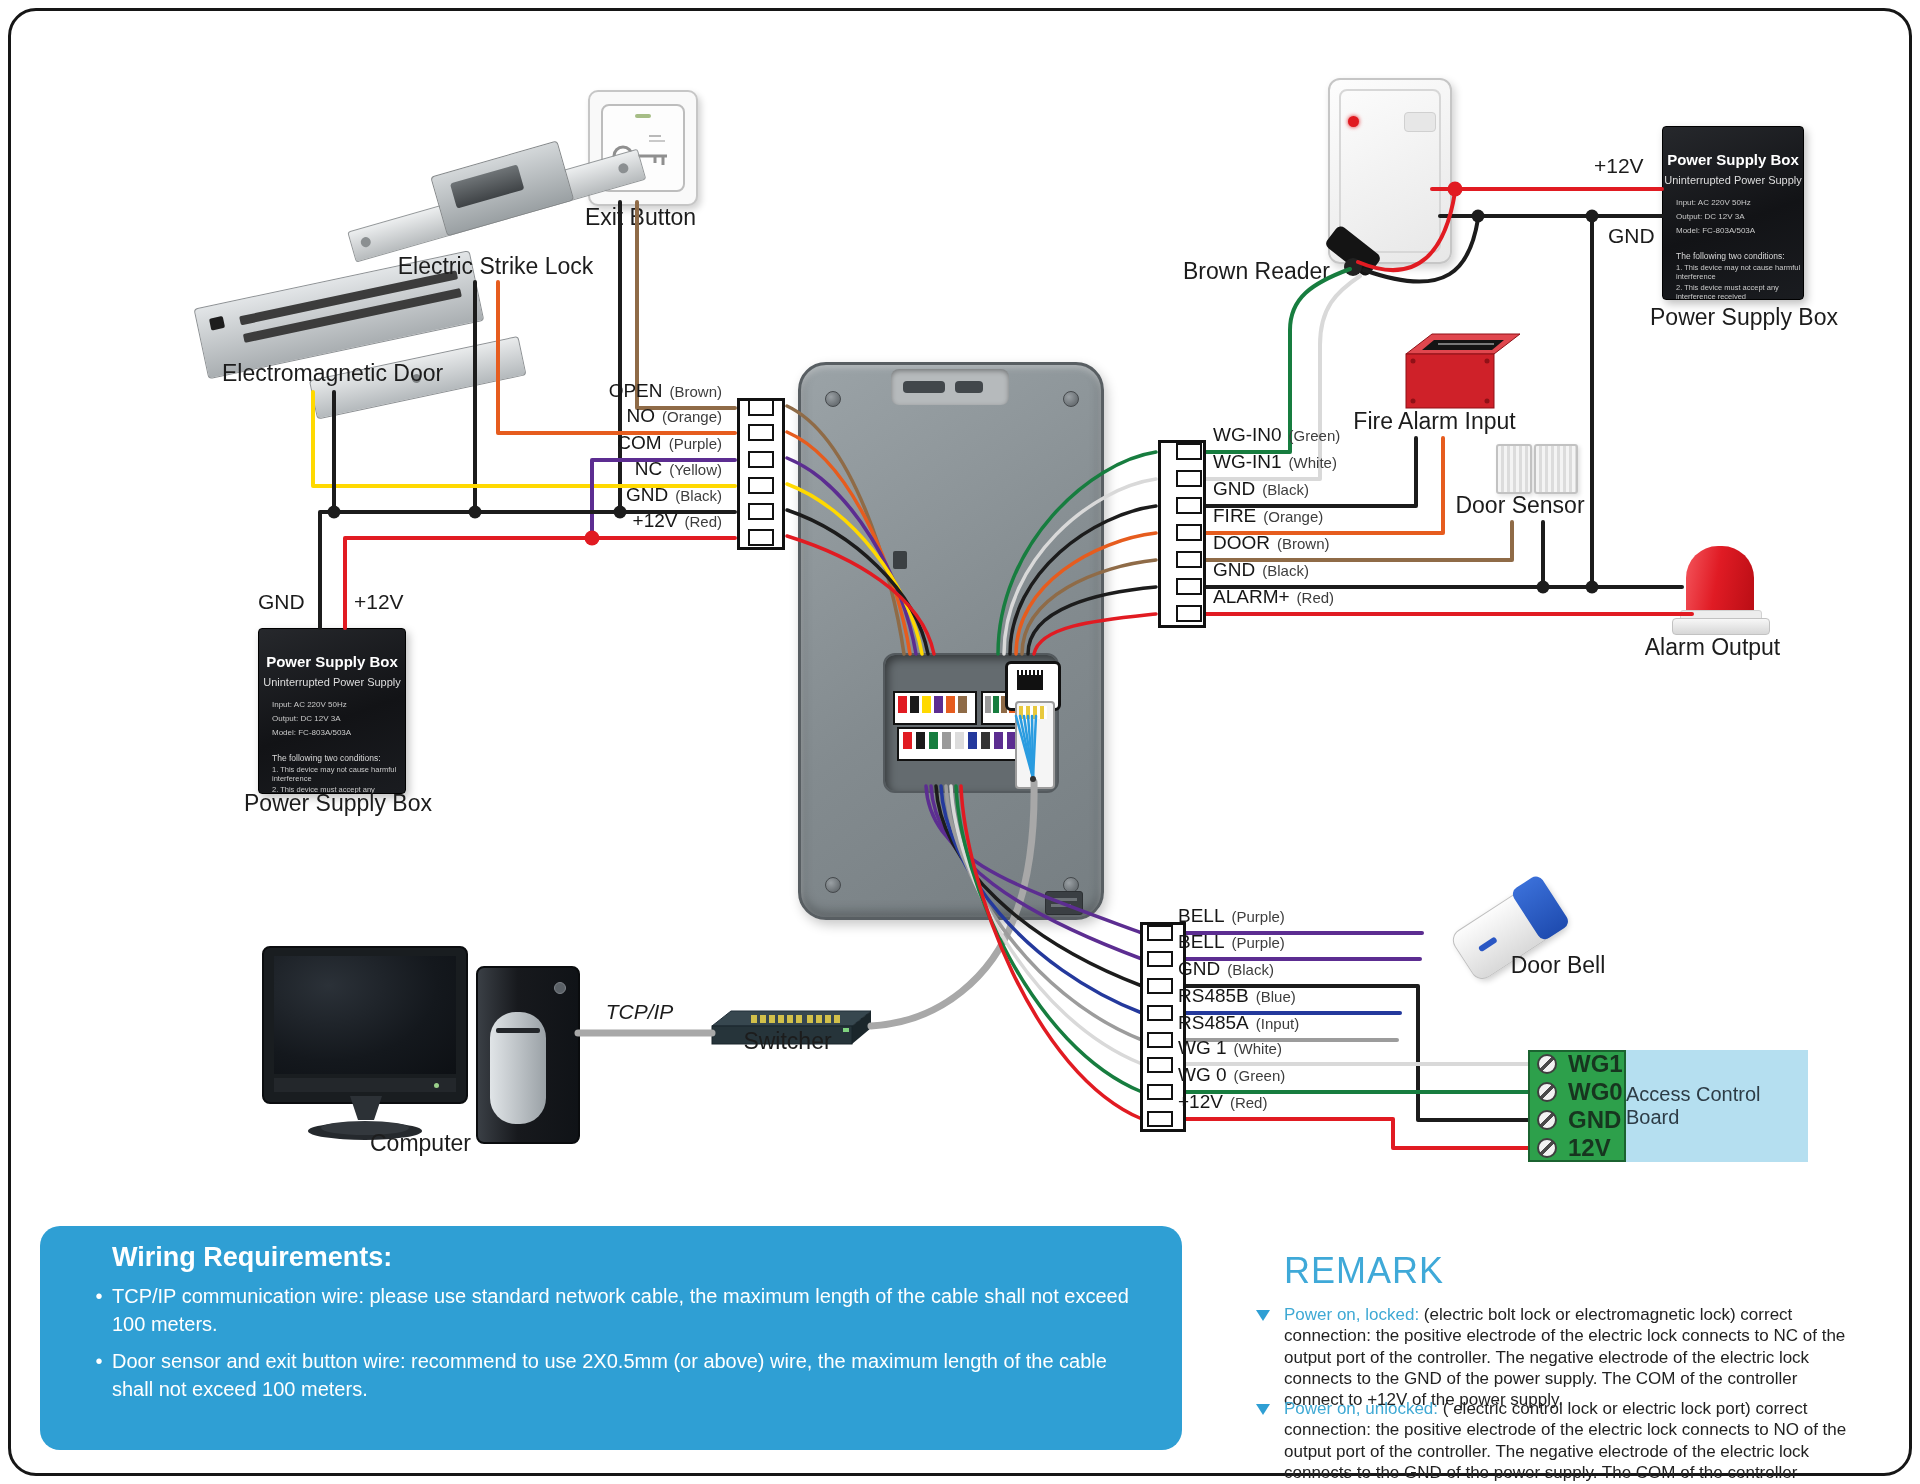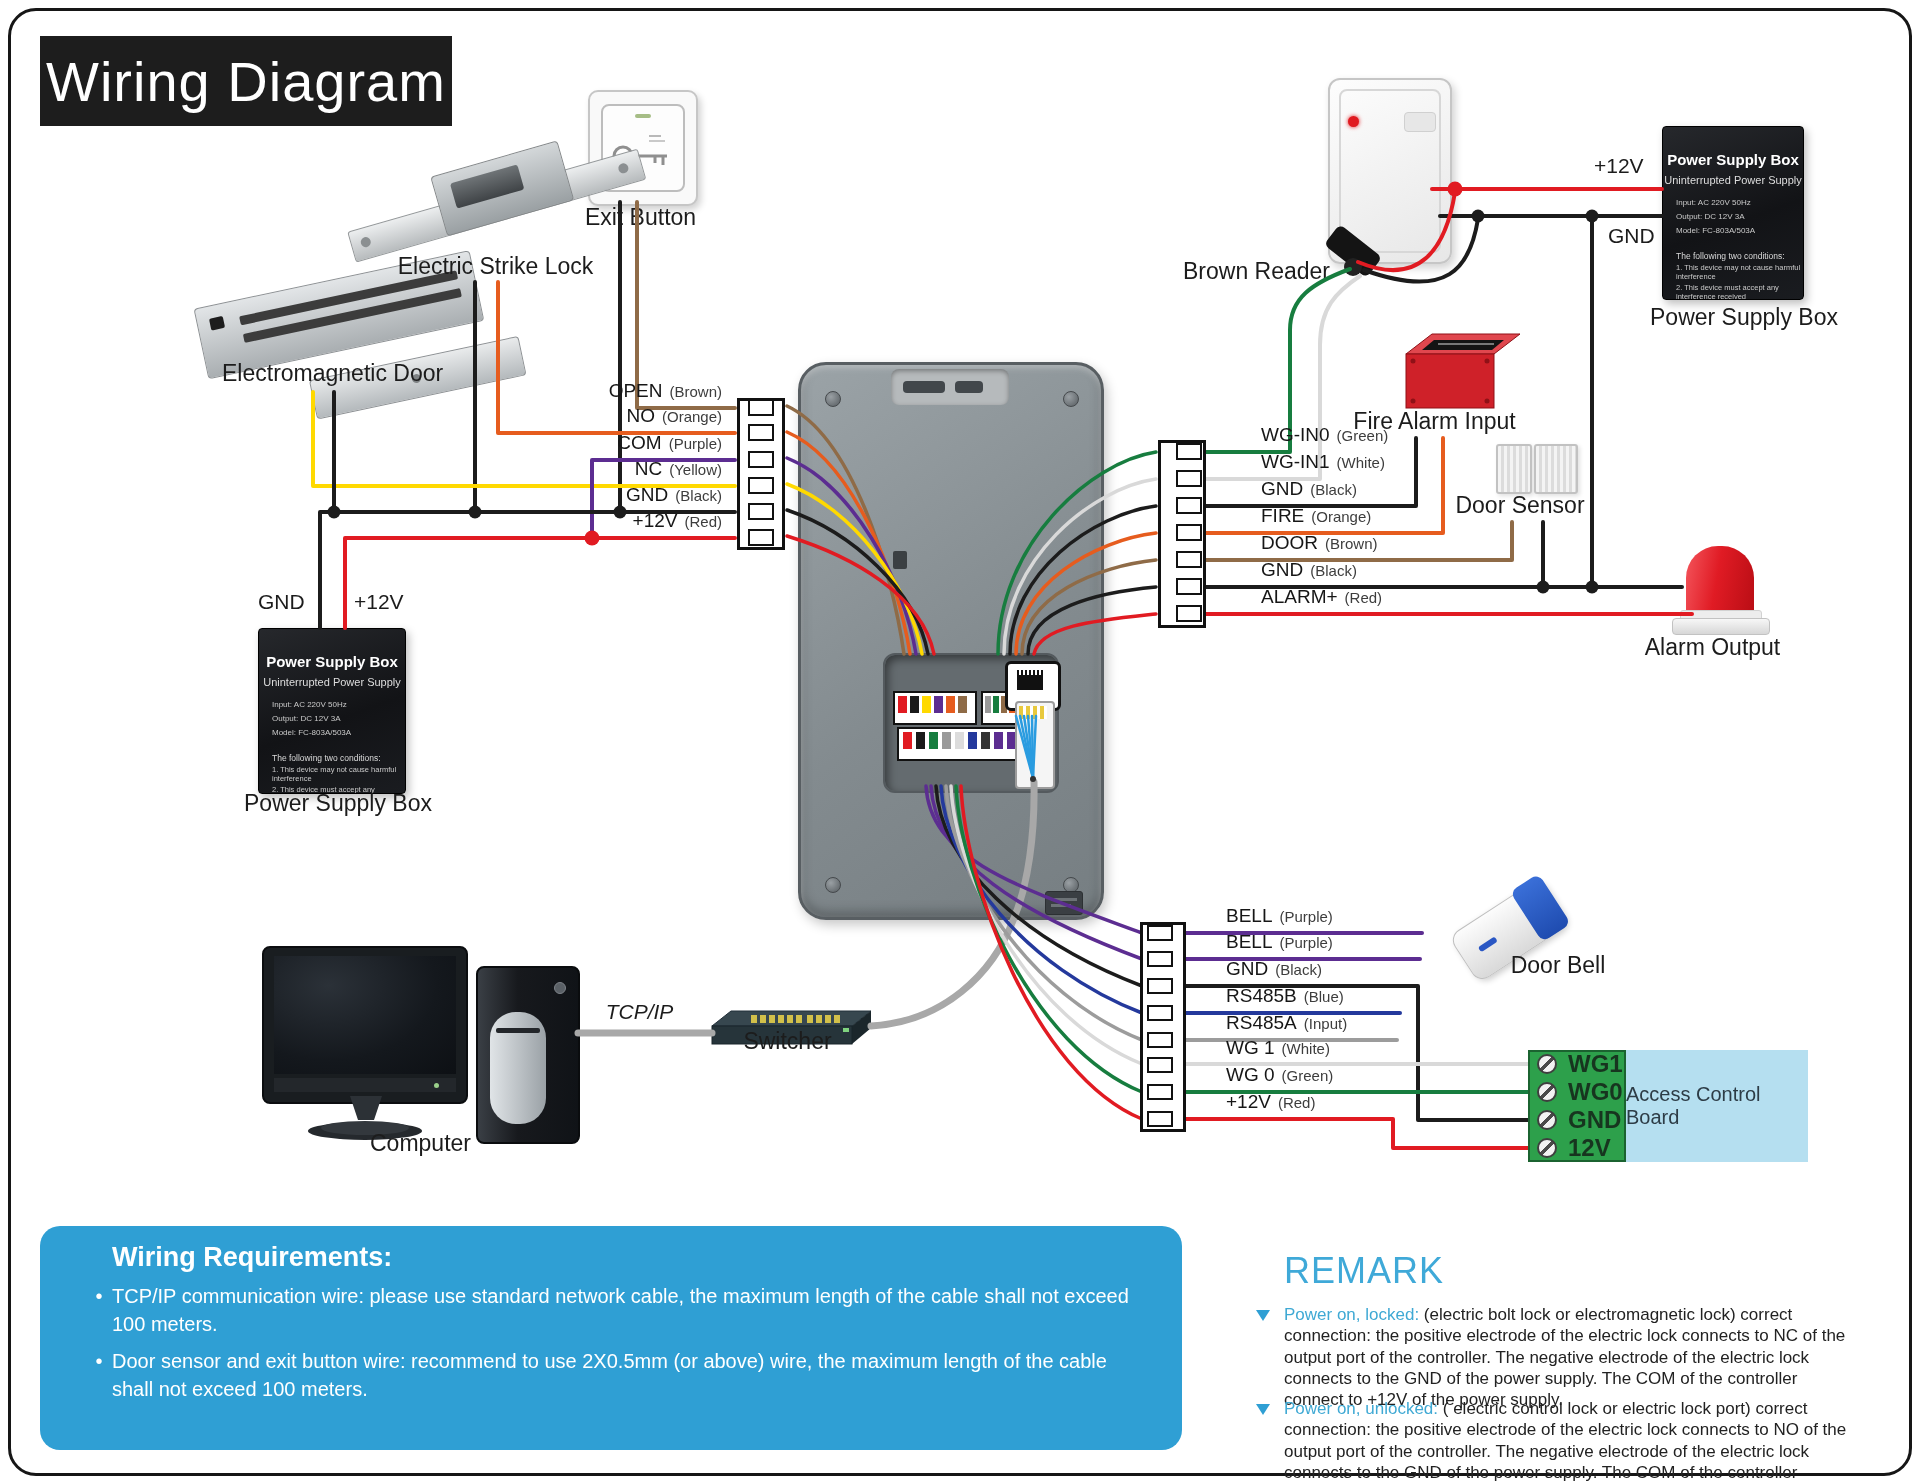--- a/index.html
+++ b/index.html
@@ -6,21 +6,21 @@
   #canvas{position:relative;width:1920px;height:1484px;background:#fff;overflow:hidden;
           font-family:"Liberation Sans",sans-serif;}
   .abs{position:absolute;}
   .frame{position:absolute;left:8px;top:8px;width:1904px;height:1468px;border:3px solid #161616;
          border-radius:28px;box-sizing:border-box;}
   .title-banner{position:absolute;left:40px;top:36px;width:412px;height:90px;background:#1d1d1d;
          display:flex;align-items:center;justify-content:center;}
   .title-banner span{color:#fff;font-size:56px;letter-spacing:1px;}
   .comp-label{position:absolute;font-size:23px;color:#1c1c1c;text-align:center;white-space:nowrap;}
   .pin-label{position:absolute;font-size:21px;color:#1c1c1c;white-space:nowrap;}
-  .port-label{position:absolute;white-space:nowrap;font-size:19px;color:#161616;z-index:6;margin-left:48px;}
+  .port-label{position:absolute;white-space:nowrap;font-size:19px;color:#161616;z-index:6;}
   .port-label .clr{font-size:15px;color:#3d3d3d;margin-left:7px;}
   .pl-r{text-align:right;}
   .connector{position:absolute;background:#fff;border:3px solid #111;box-sizing:border-box;z-index:5;}
   .cell{position:absolute;width:26px;height:17px;background:#fff;border:2.5px solid #111;
         box-sizing:border-box;z-index:6;}
   .psu-box{position:absolute;background:linear-gradient(160deg,#26282c,#121316 55%,#1a1c20);
         border:1px solid #000;border-radius:4px;box-shadow:3px 4px 8px rgba(0,0,0,.25);
         color:#e9e9e9;overflow:hidden;}
   .psu-box .t1{font-size:15px;font-weight:bold;text-align:center;margin-top:24px;color:#fff;}
   .psu-box .t2{font-size:11px;text-align:center;margin-top:6px;color:#dedede;}
@@ -52,23 +52,20 @@
   .sensor{position:absolute;width:32px;height:46px;border:2px solid #c2c2c2;border-radius:3px;
        background:repeating-linear-gradient(90deg,#f4f4f4 0 3px,#dcdcdc 3px 6px);box-shadow:2px 2px 4px rgba(0,0,0,.12);}
 </style>
 </head>
 <body>
 
 <div id="canvas">
 
   <div class="frame"></div>
 
-  <div class="title-banner">
-    <span>Wiring Diagram</span>
-  </div>
 
   <div class="abs" style="left:588px;top:90px;width:106px;height:112px;background:#f9f9f9;border:2px solid #c6c6c6;border-radius:10px;box-shadow:3px 4px 7px rgba(0,0,0,.18);">
     <div class="abs" style="left:11px;top:12px;width:80px;height:84px;border:2px solid #bdbdbd;border-radius:8px;background:#fdfdfd;">
       <div class="abs" style="left:32px;top:8px;width:16px;height:4px;background:#a6bd86;border-radius:2px;"></div>
       <svg width="76" height="56" style="position:absolute;left:2px;top:20px;">
         <circle cx="18" cy="30" r="9" fill="none" stroke="#8f8f8f" stroke-width="3"></circle>
         <line x1="27" y1="30" x2="62" y2="30" stroke="#8f8f8f" stroke-width="3"></line>
         <line x1="50" y1="30" x2="50" y2="37" stroke="#8f8f8f" stroke-width="3"></line>
         <line x1="58" y1="30" x2="58" y2="39" stroke="#8f8f8f" stroke-width="3"></line>
         <line x1="44" y1="10" x2="56" y2="10" stroke="#b9b9b9" stroke-width="2"></line>

